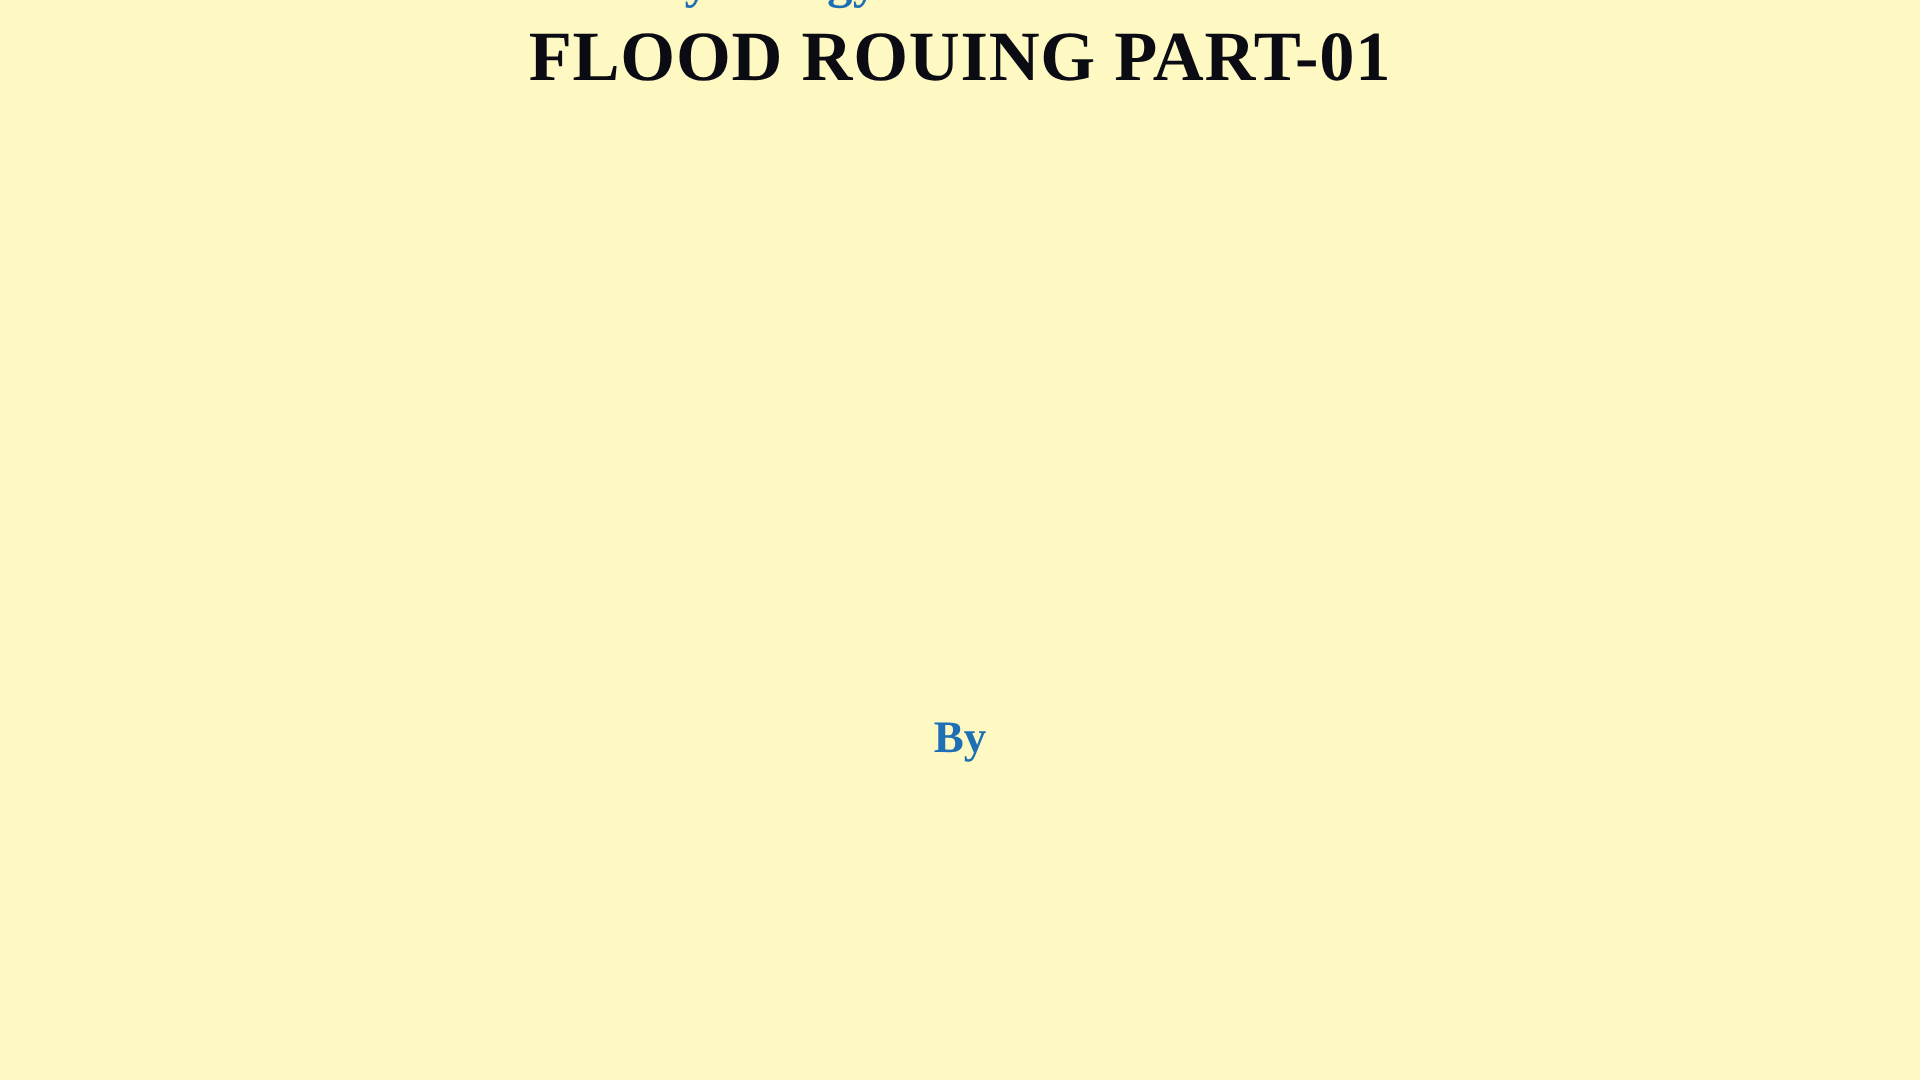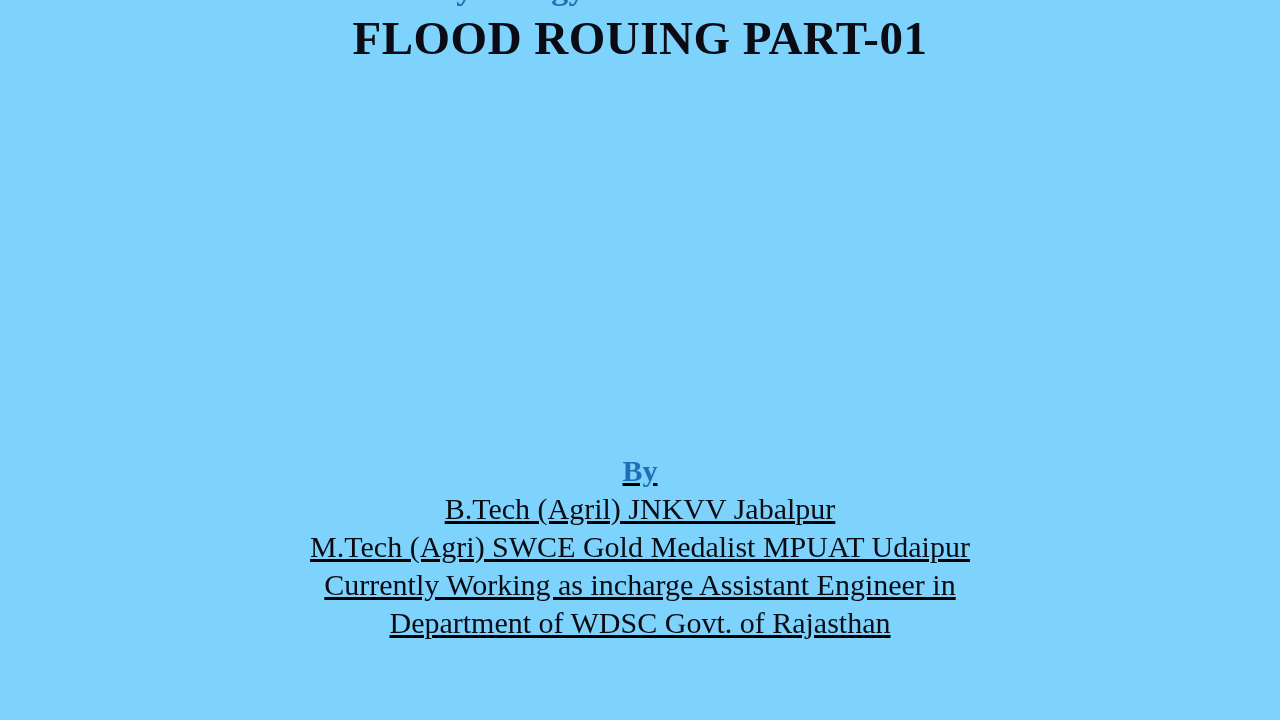--- a/index.html
+++ b/index.html
@@ -6,21 +6,21 @@
   html, body {
     margin: 0;
     padding: 0;
     background: #ffffff;
   }
 
   #slide {
     position: relative;
     width: 1280px;
     height: 720px;
-    background: #7dd3fc;
+    background: #fef9c3;
     overflow: hidden;
     font-family: "Liberation Serif", "DejaVu Serif", serif;
     color: #000000;
     -webkit-font-smoothing: antialiased;
   }
 
   
   .title-block {
     position: absolute;
     left: 0;
@@ -49,23 +49,22 @@
     letter-spacing: 0.5px;
     color: #0b0b14;
     white-space: nowrap;
   }
 
   
   .author-block {
     position: absolute;
     left: 0;
     right: 0;
-    top: 452px;
+    top: 473px;
     text-align: center;
-    text-decoration: underline;
   }
 
   .by-label {
     display: block;
     font-family: "Liberation Serif", "DejaVu Serif", serif;
     font-weight: bold;
     font-size: 30px;
     line-height: 38px;
     color: #1f6fb5;
   }
@@ -103,21 +102,15 @@
 
   <div class="title-block">
     <span class="series-line">Hydrology Lecture Series on</span>
     <span class="main-title">FLOOD ROUING PART-01</span>
   </div>
 
   <div class="author-block">
     <span class="by-label">By</span>
 
 
-    <div class="credentials">
-      <span class="credential-line">B.Tech (Agril) JNKVV Jabalpur</span>
-      <span class="credential-line">M.Tech (Agri) SWCE Gold Medalist MPUAT Udaipur</span>
-      <span class="credential-line">Currently Working as incharge Assistant Engineer in</span>
-      <span class="credential-line">Department of WDSC Govt. of Rajasthan</span>
-    </div>
   </div>
 
 </div>
 
 </body></html>

